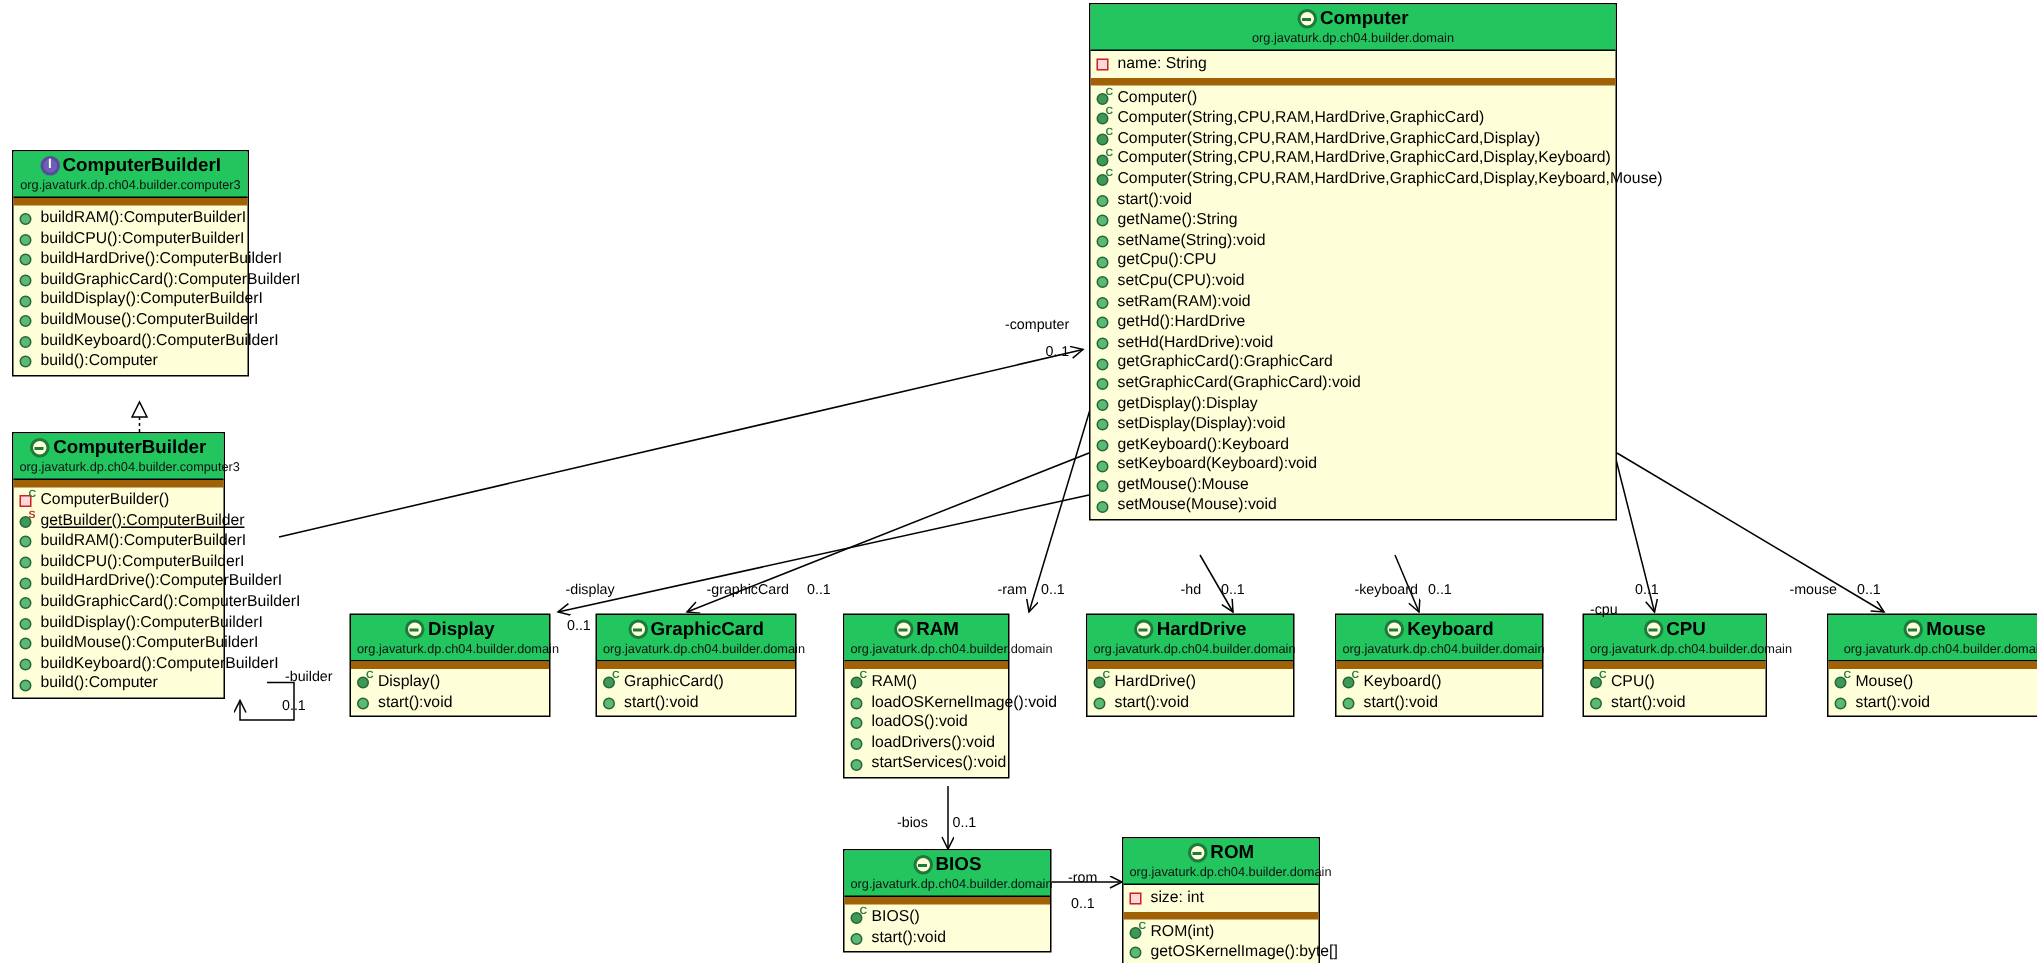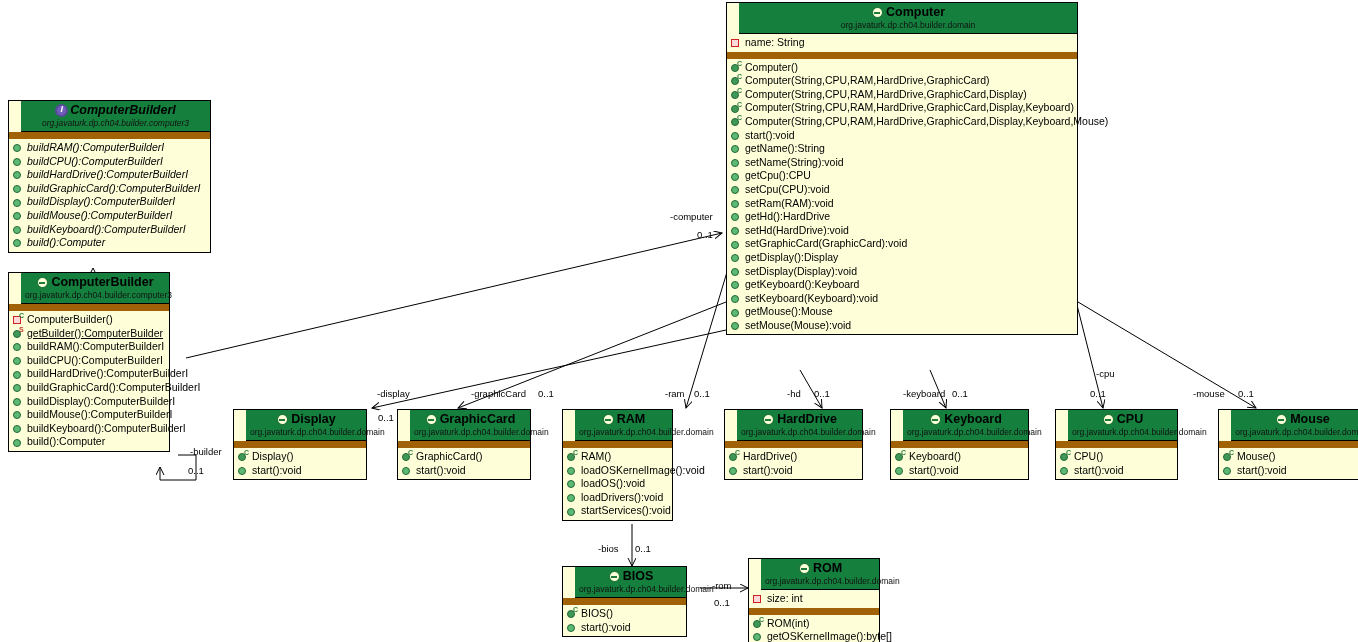--- a/index.html
+++ b/index.html
@@ -15,34 +15,33 @@
     position:absolute;
     background:#feffd9;
     border:1px solid #000;
     box-sizing:border-box;
     z-index:5;
   }
   .uml .hdr{
     padding:2px 4px 3px 4px;
     text-align:center;
     border-bottom:1px solid #000;
-    background:#15803d;
-    margin-left:12px;
+    background:#22c55e;
   }
   .uml .cname{
     font-size:12.5px;font-weight:bold;color:#000;
     line-height:14px;white-space:nowrap;
     display:flex;align-items:center;justify-content:center;gap:2px;
   }
   .uml .pkg{
     font-size:8.5px;color:#111;line-height:10px;margin-top:1px;
     white-space:nowrap;
   }
   .uml .sect{
-    border-top:7px solid #a16207;
+    border-top:5px solid #a16207;
     padding:2px 0 2px 0;
   }
   .uml .sect.first{border-top:none;}
   .uml .row{
     display:flex;align-items:center;gap:3px;
     font-size:10.5px;line-height:13.6px;color:#000;
     padding:0 4px;white-space:nowrap;
   }
   .uml .row .lbl{display:inline-block;}
   .uml .row .lbl.static{text-decoration:underline;text-align:right;}
@@ -170,21 +169,21 @@
 
   <div class="elabel" style="left:665px;top:388px;">-ram</div>
   <div class="elabel" style="left:694px;top:388px;">0..1</div>
 
   <div class="elabel" style="left:787px;top:388px;">-hd</div>
   <div class="elabel" style="left:814px;top:388px;">0..1</div>
 
   <div class="elabel" style="left:903px;top:388px;">-keyboard</div>
   <div class="elabel" style="left:952px;top:388px;">0..1</div>
 
-  <div class="elabel" style="left:1060px;top:368px;margin-left:36px;">-cpu</div>
+  <div class="elabel" style="left:1060px;top:401px;">-cpu</div>
   <div class="elabel" style="left:1090px;top:388px;">0..1</div>
 
   <div class="elabel" style="left:1193px;top:388px;">-mouse</div>
   <div class="elabel" style="left:1238px;top:388px;">0..1</div>
 
   <div class="elabel" style="left:598px;top:543px;">-bios</div>
   <div class="elabel" style="left:635px;top:543px;">0..1</div>
 
   <div class="elabel" style="left:712px;top:580px;">-rom</div>
   <div class="elabel" style="left:714px;top:597px;">0..1</div>
@@ -286,20 +285,26 @@
         <div class="row">
           <span class="ico">
             <span class="dot inner"></span>
           </span>
           <span class="lbl">setHd(HardDrive):void</span>
         </div>
         <div class="row">
           <span class="ico">
             <span class="dot inner"></span>
           </span>
+          <span class="lbl">getGraphicCard():GraphicCard</span>
+        </div>
+        <div class="row">
+          <span class="ico">
+            <span class="dot inner"></span>
+          </span>
           <span class="lbl">setGraphicCard(GraphicCard):void</span>
         </div>
         <div class="row">
           <span class="ico">
             <span class="dot inner"></span>
           </span>
           <span class="lbl">getDisplay():Display</span>
         </div>
         <div class="row">
           <span class="ico">
@@ -327,21 +332,21 @@
         </div>
         <div class="row">
           <span class="ico">
             <span class="dot inner"></span>
           </span>
           <span class="lbl">setMouse(Mouse):void</span>
         </div>
       </div>
   </div>
 
-  <div class="uml" style="left:8px;top:100px;width:203px;font-style:italic;">
+  <div class="uml" style="left:8px;top:100px;width:158px;">
     <div class="hdr">
       <div class="cname">
         <span class="badge iface"></span>
         <span>ComputerBuilderI</span>
       </div>
       <div class="pkg">org.javaturk.dp.ch04.builder.computer3</div>
     </div>
     <div class="sect">
         <div class="row">
           <span class="ico">
@@ -387,21 +392,21 @@
         </div>
         <div class="row">
           <span class="ico">
             <span class="dot inner"></span>
           </span>
           <span class="lbl">build():Computer</span>
         </div>
       </div>
   </div>
 
-  <div class="uml" style="left:8px;top:272px;width:162px;">
+  <div class="uml" style="left:8px;top:288px;width:142px;">
     <div class="hdr">
       <div class="cname">
         <span class="badge cls"></span>
         <span>ComputerBuilder</span>
       </div>
       <div class="pkg">org.javaturk.dp.ch04.builder.computer3</div>
     </div>
     <div class="sect">
         <div class="row">
           <span class="ico">
@@ -654,21 +659,21 @@
         </div>
         <div class="row">
           <span class="ico">
             <span class="dot inner"></span>
           </span>
           <span class="lbl">start():void</span>
         </div>
       </div>
   </div>
 
-  <div class="uml" style="left:562px;top:566px;width:125px;">
+  <div class="uml" style="left:562px;top:566px;width:139px;">
     <div class="hdr">
       <div class="cname">
         <span class="badge cls"></span>
         <span>BIOS</span>
       </div>
       <div class="pkg">org.javaturk.dp.ch04.builder.domain</div>
     </div>
     <div class="sect">
         <div class="row">
           <span class="ico">

